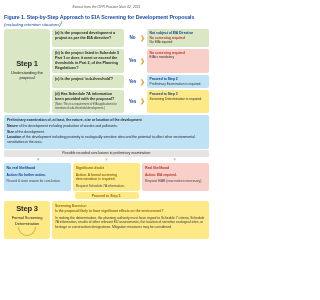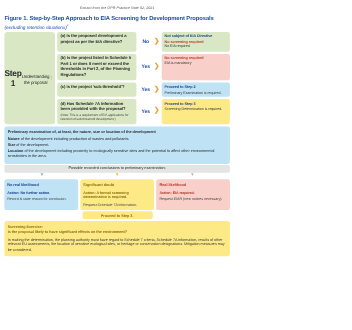--- a/index.html
+++ b/index.html
@@ -24,21 +24,21 @@
   .fig-sub{
     font-size:4.3px;font-style:italic;color:#1f4fa8;margin-top:1.5px;letter-spacing:-.05px;
   }
   .fig-sub sup{font-size:2.6px;vertical-align:super;}
 
   
   .row{display:flex;align-items:stretch;gap:2px;}
 
   .step-badge{
     width:46px;flex:0 0 46px;border-radius:3px;
-    display:flex;align-items:center;justify-content:center;
+    display:flex;flex-direction:column;align-items:center;justify-content:center;
     text-align:center;padding:3px 2px;box-sizing:border-box;
   }
   .step-badge .st-title{font-size:7.6px;font-weight:bold;letter-spacing:-.2px;}
   .step-badge .st-sub{font-size:4.1px;margin-top:2px;line-height:1.32;letter-spacing:-.1px;}
 
   .green{background:#d9e7c4;}
   .blue{background:#bfe2f5;}
   .yellow{background:#fdea86;}
 
   .qbox{
@@ -248,20 +248,25 @@
           <div style="flex:1;"></div>
         <div class="proceed-strip" style="flex:0 0 60px;">Proceed to Step 3.</div>
         <div style="flex:1;"></div>
       </div>
     </div>
   </div>
 
   <div class="spacer-sm"></div>
 
   <div class="row">
+    <div class="step-badge yellow">
+      <div class="st-title">Step 3</div>
+      <div class="st-sub">Formal Screening Determination</div>
+      <div class="circ"></div>
+    </div>
 
     <div class="s3-body" style="flex:1;">
       <span class="hd">Screening Exercise:</span>
       <span class="hd2">Is the proposal likely to have significant effects on the environment?</span>
       <p>In making the determination, the planning authority must have regard to Schedule 7 criteria, Schedule 7A information, results of other relevant EU assessments, the location of sensitive ecological sites, or heritage or conservation designations. Mitigation measures may be considered.</p>
     </div>
   </div>
 
 </div>
 

